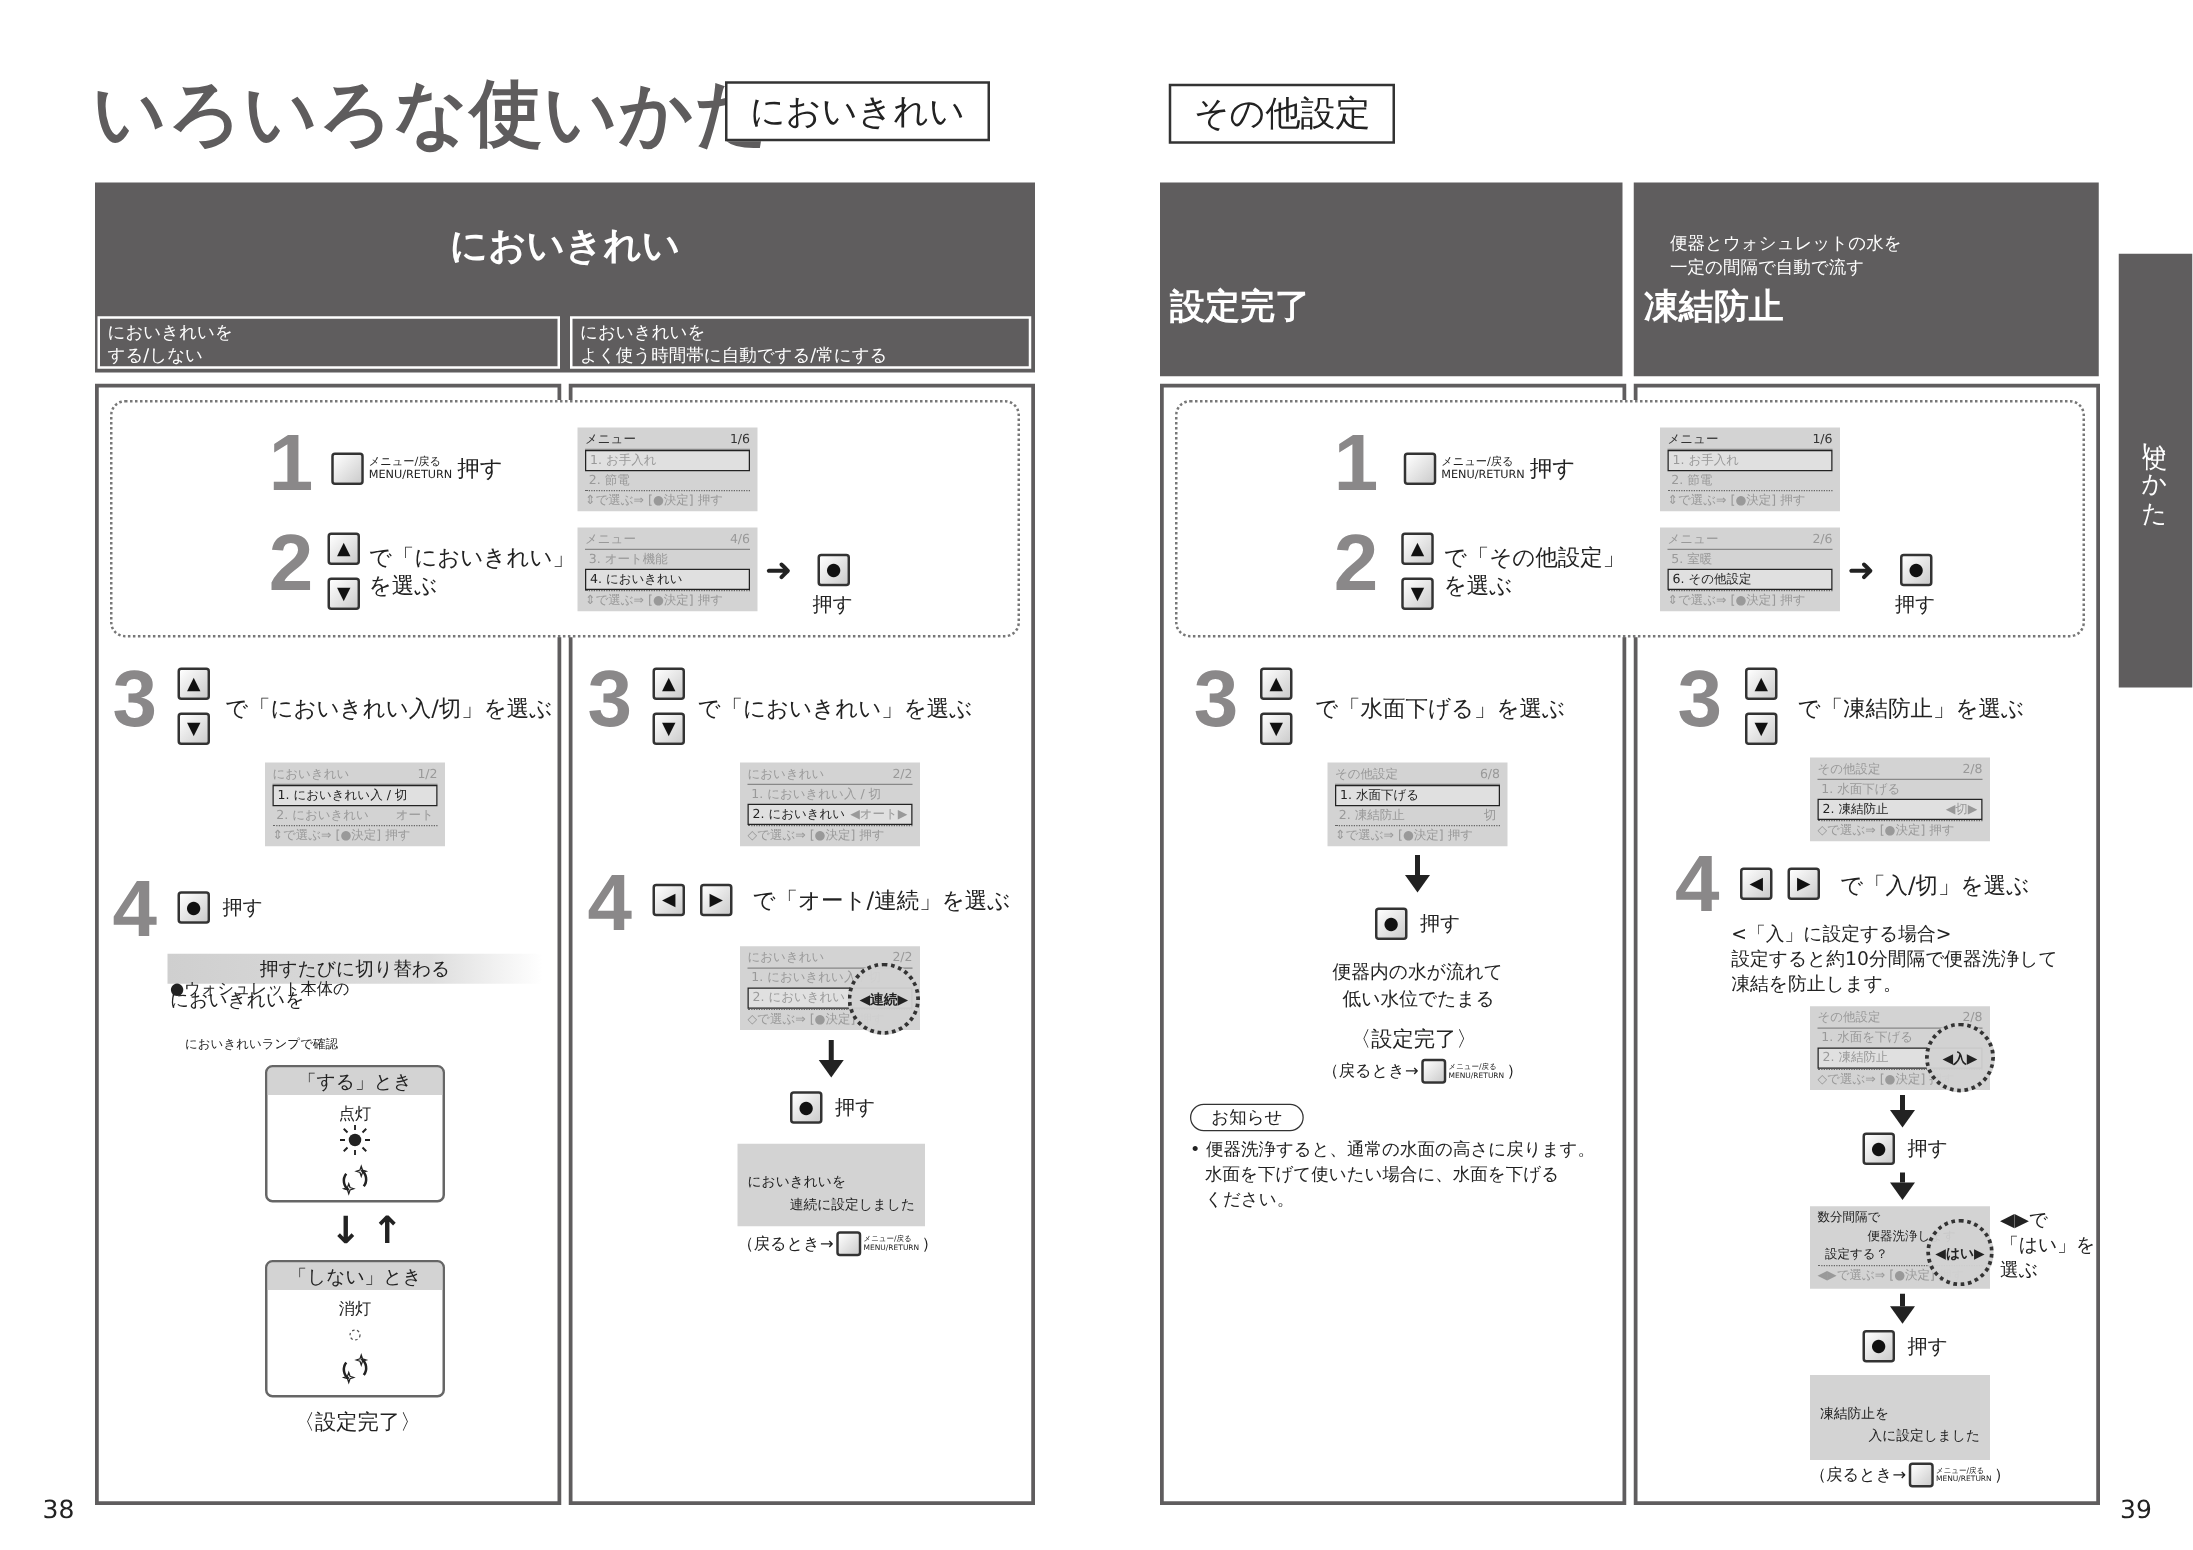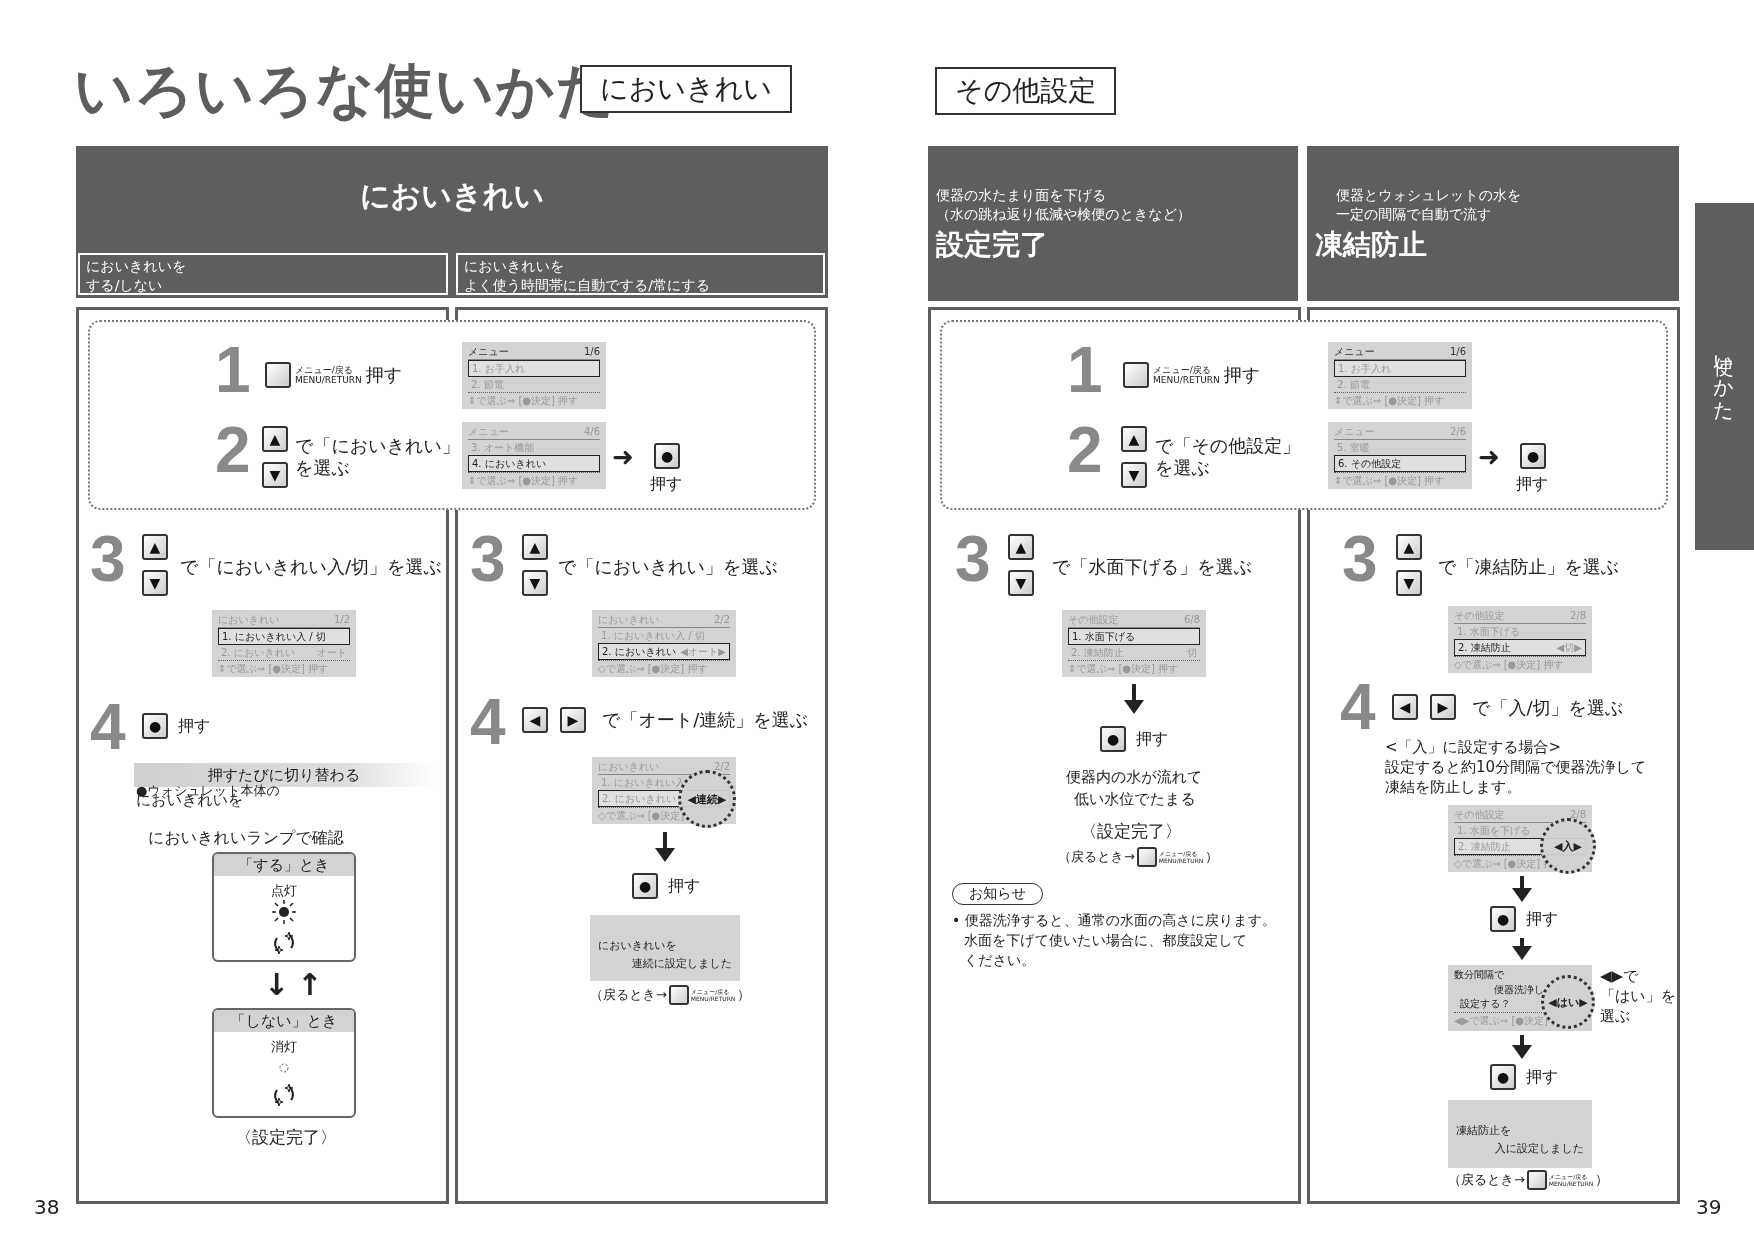--- a/index.html
+++ b/index.html
@@ -139,21 +139,21 @@
     </div>
   <div class="ft">⇕で選ぶ⇒ [●決定] 押す</div>
 </div>
 
 <div class="abs step-num" style="left:90px;top:695px;">4</div>
 <div class="abs btn" style="left:142px;top:713px;">●</div>
 <div class="abs txt-sm" style="left:178px;top:716px;font-size:16px;">押す</div>
 <div class="abs gray-bar" style="left:134px;top:763px;width:300px;">押すたびに切り替わる</div>
 <div class="abs txt-sm" style="left:136px;top:791px;">においきれいを</div>
 <div class="abs txt-sm" style="left:136px;top:782px;font-size:13px;">●ウォシュレット本体の</div>
-<div class="abs txt-sm" style="left:148px;top:828px;font-size:16px;">においきれいランプで確認</div>
+<div class="abs txt-sm" style="left:148px;top:828px;font-size:10px;">においきれいランプで確認</div>
 
 <div class="abs state-box" style="left:212px;top:852px;width:144px;height:110px;">
   <div class="hdr">「する」とき</div>
   <div style="text-align:center;font-size:13px;margin-top:6px;">点灯</div>
   <div style="text-align:center;font-size:22px;line-height:26px;">
     <svg width="28" height="24" viewBox="0 0 28 24">
         <circle cx="14" cy="12" r="5" fill="#222"></circle>
         <g stroke="#222" stroke-width="1.5">
           <line x1="2" y1="12" x2="6" y2="12"></line>
           <line x1="22" y1="12" x2="26" y2="12"></line>
@@ -253,24 +253,20 @@
   <div>
       <div style="font-size:6px;line-height:7px;">メニュー/戻る</div>
       <div style="font-size:6px;line-height:7px;">MENU/RETURN</div>
     </div>
   <span>）</span>
 </div>
 
 <div class="abs page-num" style="left:34px;top:1195px;">38</div>
 
 <div class="abs dark" style="left:928px;top:146px;width:370px;height:155px;">
-  <div class="abs" style="left:8px;top:40px;font-size:14px;line-height:19px;">
-    <div>便器の水たまり面を下げる</div>
-    <div>（水の跳ね返り低減や検便のときなど）</div>
-  </div>
   <div class="abs" style="left:8px;top:80px;font-size:28px;font-weight:bold;">設定完了</div>
 </div>
 <div class="abs dark" style="left:1307px;top:146px;width:372px;height:155px;">
   <div class="abs" style="left:8px;top:40px;font-size:14px;line-height:19px;margin-left:21px;">
     <div>便器とウォシュレットの水を</div>
     <div>一定の間隔で自動で流す</div>
   </div>
   <div class="abs" style="left:8px;top:80px;font-size:28px;font-weight:bold;">凍結防止</div>
 </div>
 
@@ -359,21 +355,21 @@
   <div class="btn small"></div>
   <div>
       <div style="font-size:6px;line-height:7px;">メニュー/戻る</div>
       <div style="font-size:6px;line-height:7px;">MENU/RETURN</div>
     </div>
   <span>）</span>
 </div>
 <div class="abs notice-pill" style="left:952px;top:883px;">お知らせ</div>
 <div class="abs" style="left:952px;top:910px;font-size:14px;line-height:20px;">
   <div>• 便器洗浄すると、通常の水面の高さに戻ります。</div>
-  <div style="padding-left:12px;">水面を下げて使いたい場合に、都度設定して</div>
+  <div style="padding-left:12px;">水面を下げて使いたい場合に、水面を下げる</div>
   <div style="padding-left:12px;">ください。</div>
 </div>
 
 <div class="abs step-num" style="left:1342px;top:527px;">3</div>
 <div class="abs" style="left:1396px;top:534px;display:flex;flex-direction:column;gap:10px;">
   <div class="btn">▲</div>
   <div class="btn">▼</div>
 </div>
 <div class="abs txt" style="left:1438px;top:555px;">で「凍結防止」を選ぶ</div>
 <div class="abs lcd" style="left:1448px;top:606px;width:144px;height:67px;">

